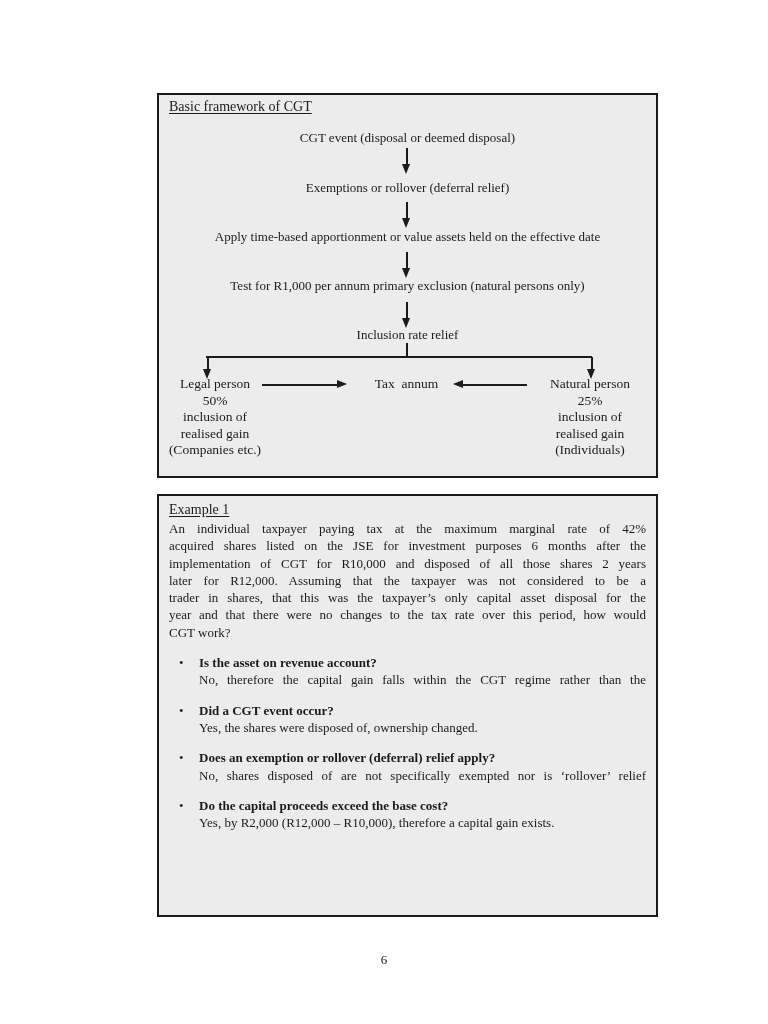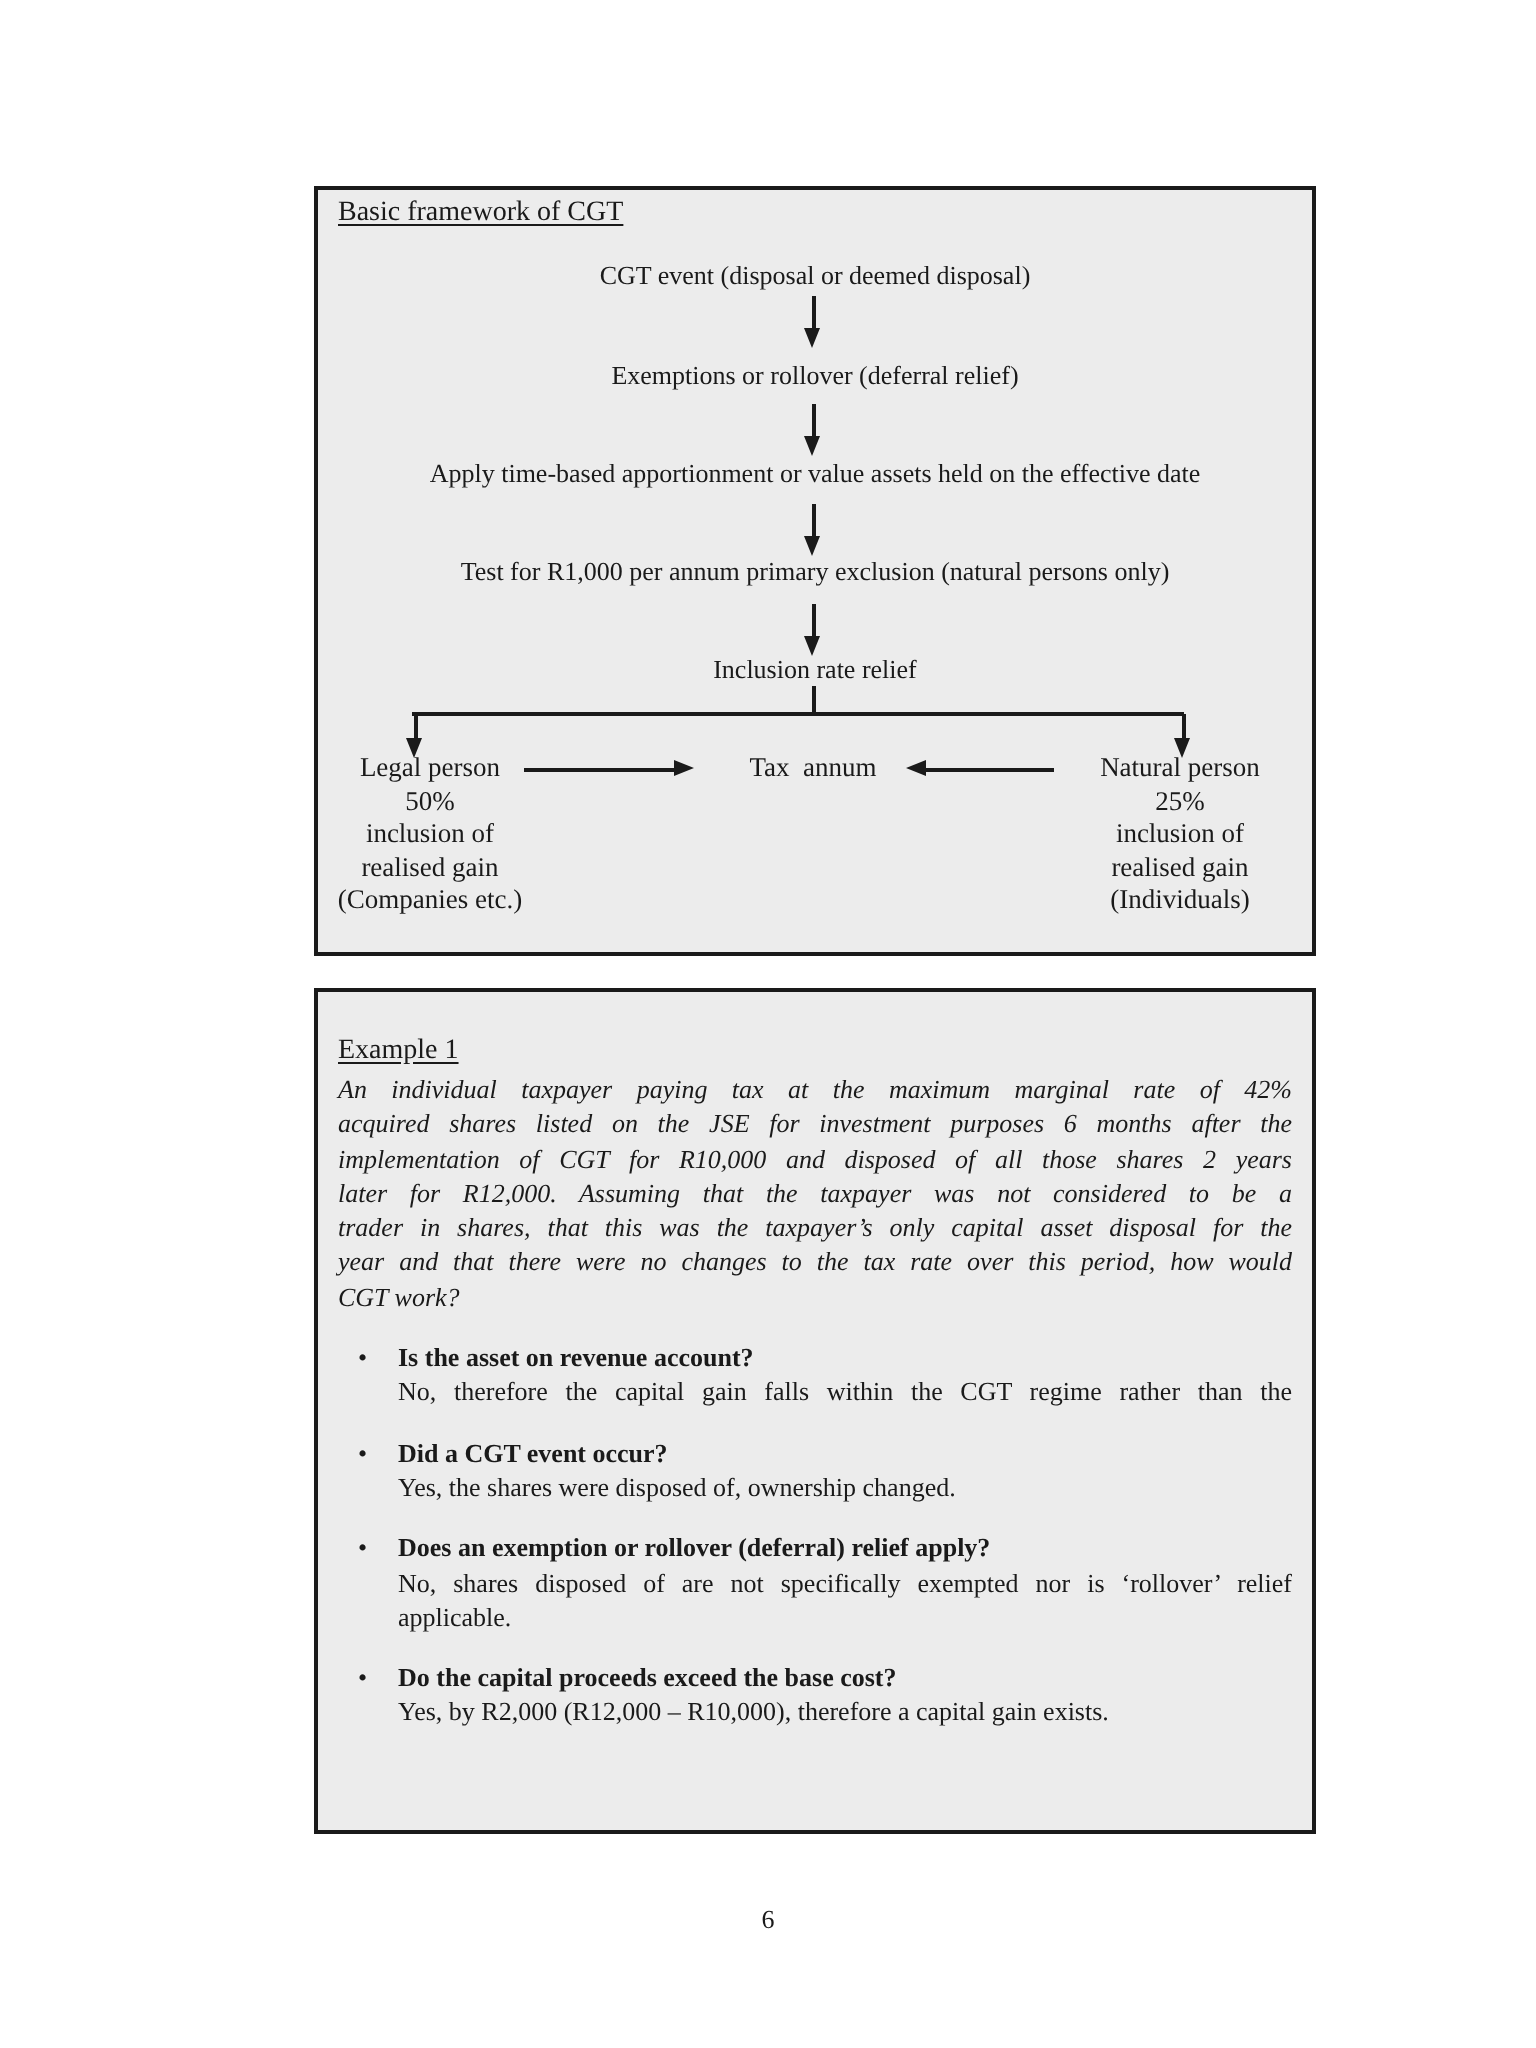--- a/index.html
+++ b/index.html
@@ -71,33 +71,33 @@
     white-space: nowrap;
   }
   #fc-left-col  { left: 2px;   width: 108px; }
   #fc-right-col { left: 372px; width: 118px; }
   #fc-center-node {
     position: absolute; left: 185px; top: 281px; width: 125px;
     text-align: center; font-size: 13.5px; white-space: pre;
   }
 
   
-  #example { top: 494px; height: 423px; padding: 22px 10px 0 10px; }
+  #example { top: 494px; height: 423px; padding: 6px 10px 0 10px; }
   #example .box-title { margin-bottom: 2px; }
   .para-line, .ans-line, .q-line {
     font-size: 13px; line-height: 17.3px;
   }
   .jl { text-align: justify; text-align-last: justify; }
   .q-line { font-weight: bold; }
   .bullet { display: flex; margin-top: 13px; }
   .bullet .dot {
     width: 30px; padding-left: 10px; font-size: 13px; line-height: 17.3px;
   }
   .bullet .btext { flex: 1; }
-  .para { margin-top: 2px; font-style: italic; }
+  .para { margin-top: 2px; }
 
   
   #page-number {
     position: absolute; left: 0; top: 952px; width: 768px;
     text-align: center; font-size: 13px;
   }
 </style>
 </head>
 <body>
 
@@ -194,21 +194,20 @@
       <div class="q-line">Did a CGT event occur?</div>
       <div class="ans-line">Yes, the shares were disposed of, ownership changed.</div>
     </div>
   </div>
 
   <div class="bullet">
     <span class="dot">•</span>
     <div class="btext">
       <div class="q-line">Does an exemption or rollover (deferral) relief apply?</div>
       <div class="ans-line jl">No, shares disposed of are not specifically exempted nor is ‘rollover’ relief</div>
-      <div class="ans-line">applicable.</div>
     </div>
   </div>
 
   <div class="bullet">
     <span class="dot">•</span>
     <div class="btext">
       <div class="q-line">Do the capital proceeds exceed the base cost?</div>
       <div class="ans-line">Yes, by R2,000 (R12,000 – R10,000), therefore a capital gain exists.</div>
     </div>
   </div>

